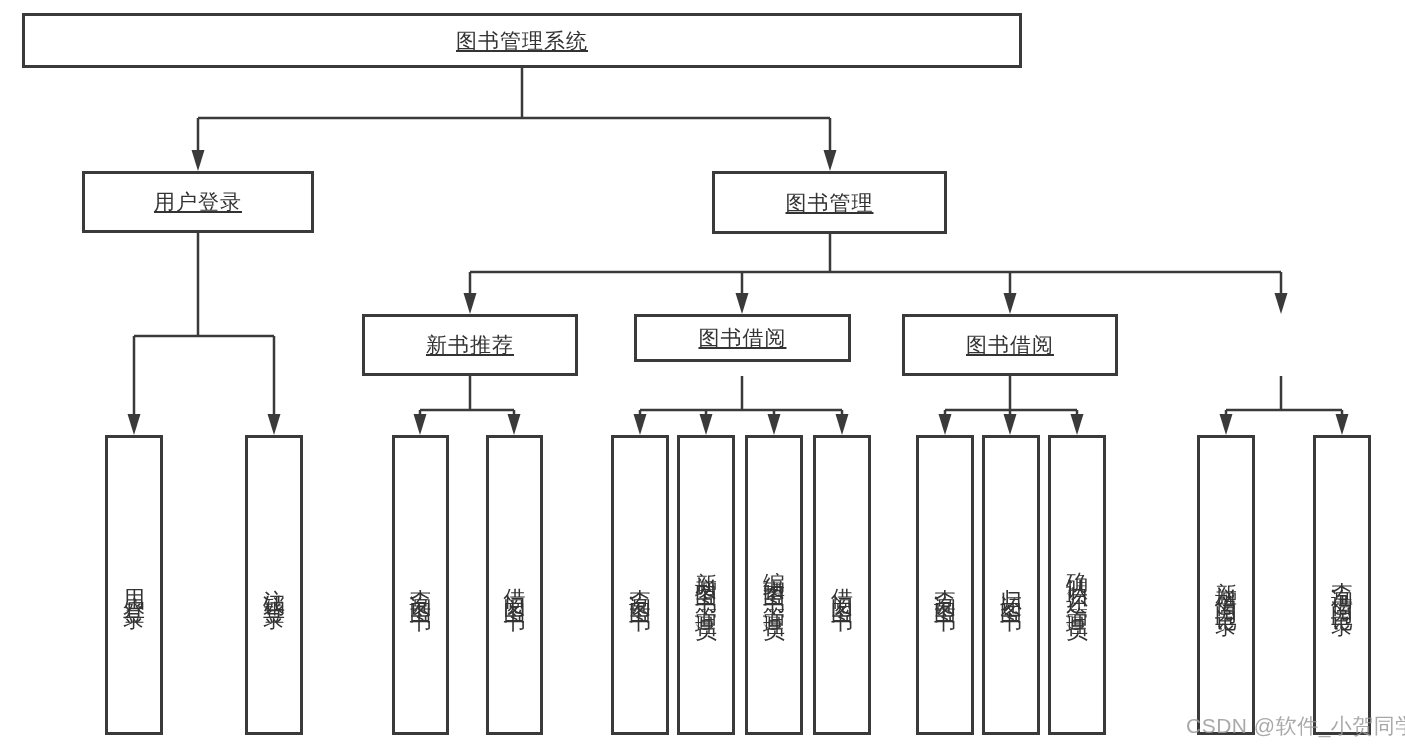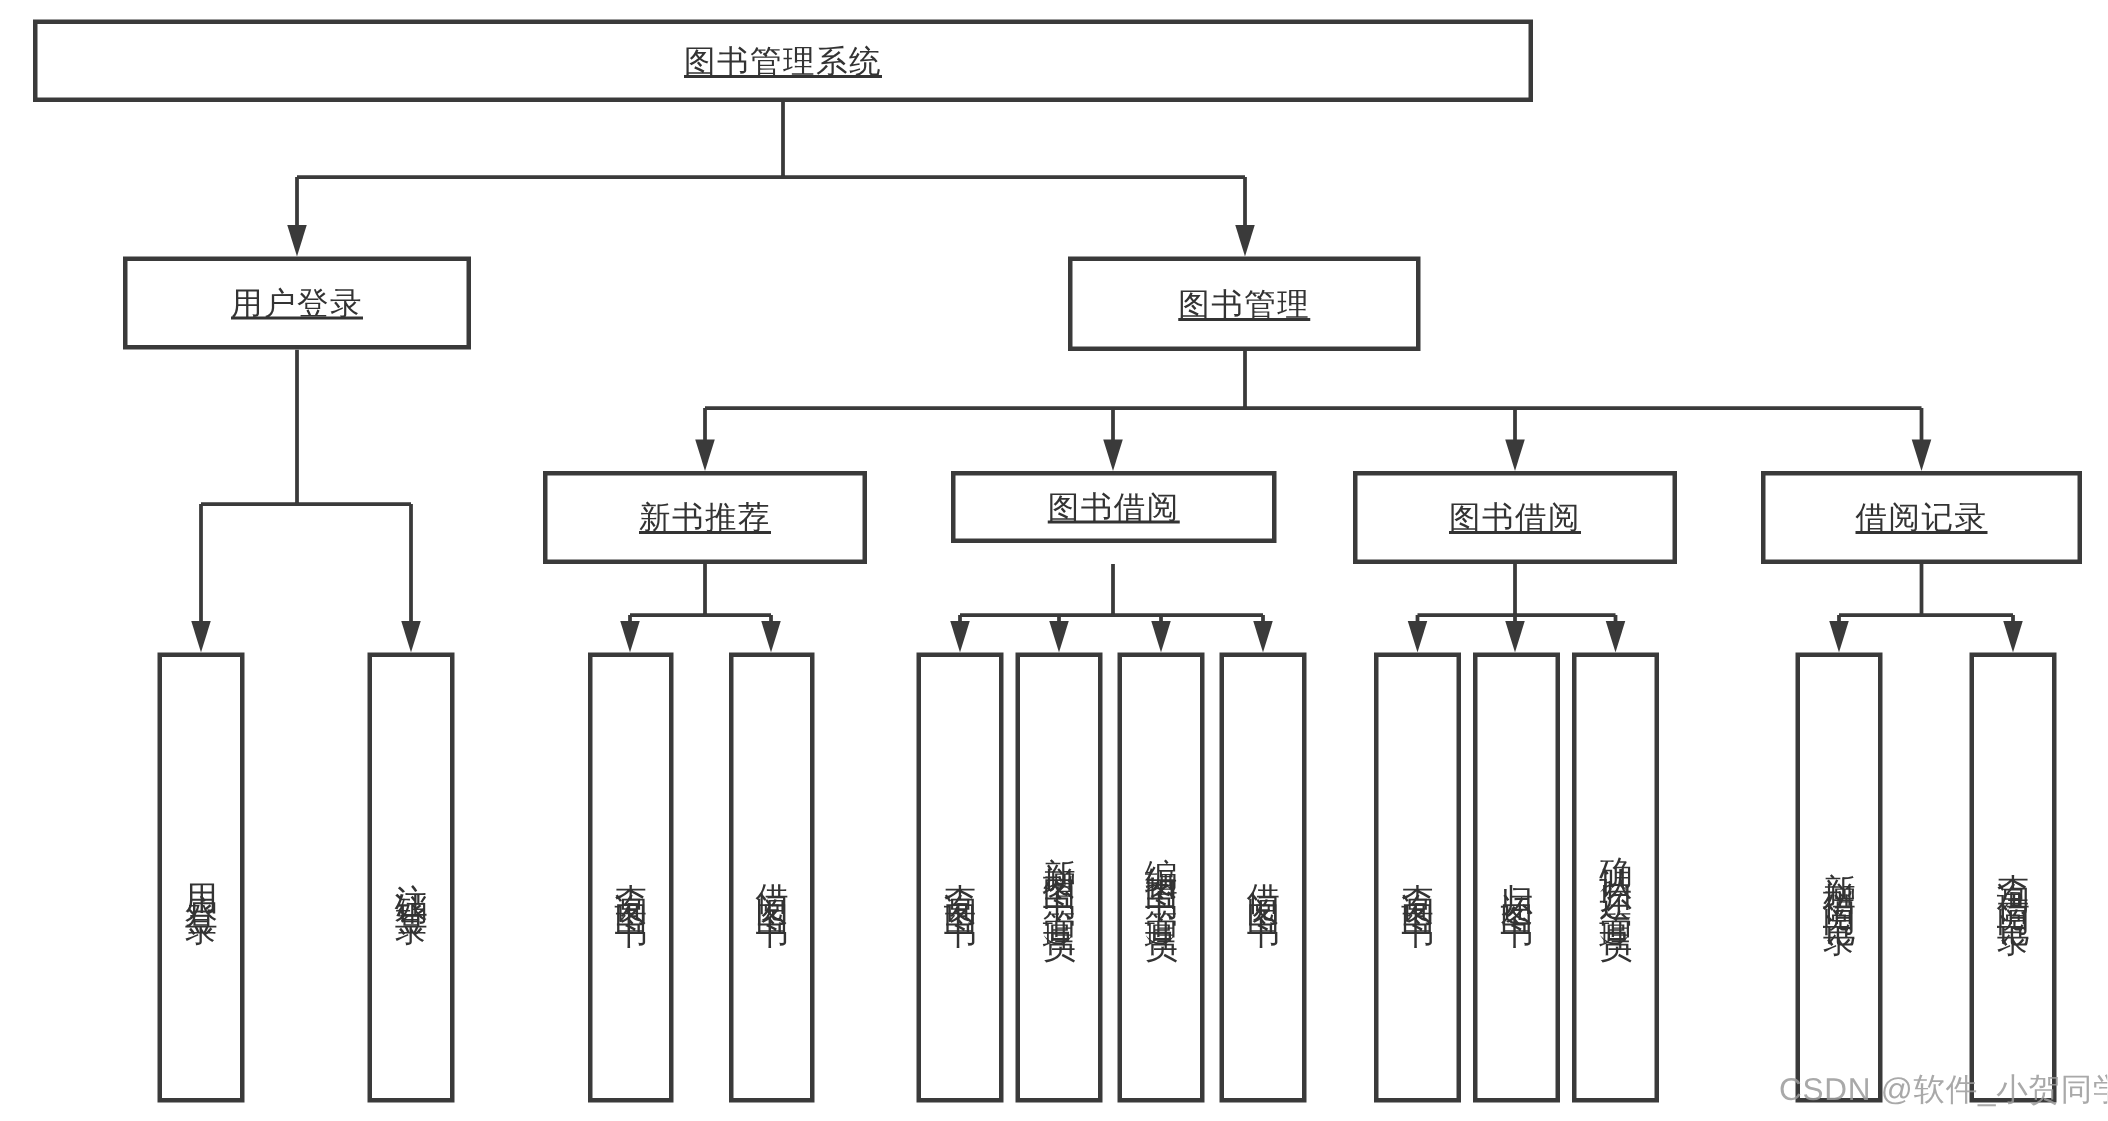--- a/index.html
+++ b/index.html
@@ -114,23 +114,20 @@
 
   <div class="box" style="left:362px;top:314px;width:216px;height:62px;">
     <span class="hlabel">新书推荐</span>
   </div>
   <div class="box" style="left:634px;top:314px;width:217px;height:48px;">
     <span class="hlabel">图书借阅</span>
   </div>
   <div class="box" style="left:902px;top:314px;width:216px;height:62px;">
     <span class="hlabel">图书借阅</span>
   </div>
-  <div class="box" style="left:1174px;top:314px;width:214px;height:62px;">
-    <span class="hlabel">借阅记录</span>
-  </div>
 
   <div class="box leaf" style="left:105px;">
     <span class="vtext">用户登录</span>
   </div>
   <div class="box leaf" style="left:245px;">
     <span class="vtext">注销登录</span>
   </div>
 
   <div class="box leaf" style="left:392px;width:57px;">
     <span class="vtext">查询图书</span>

